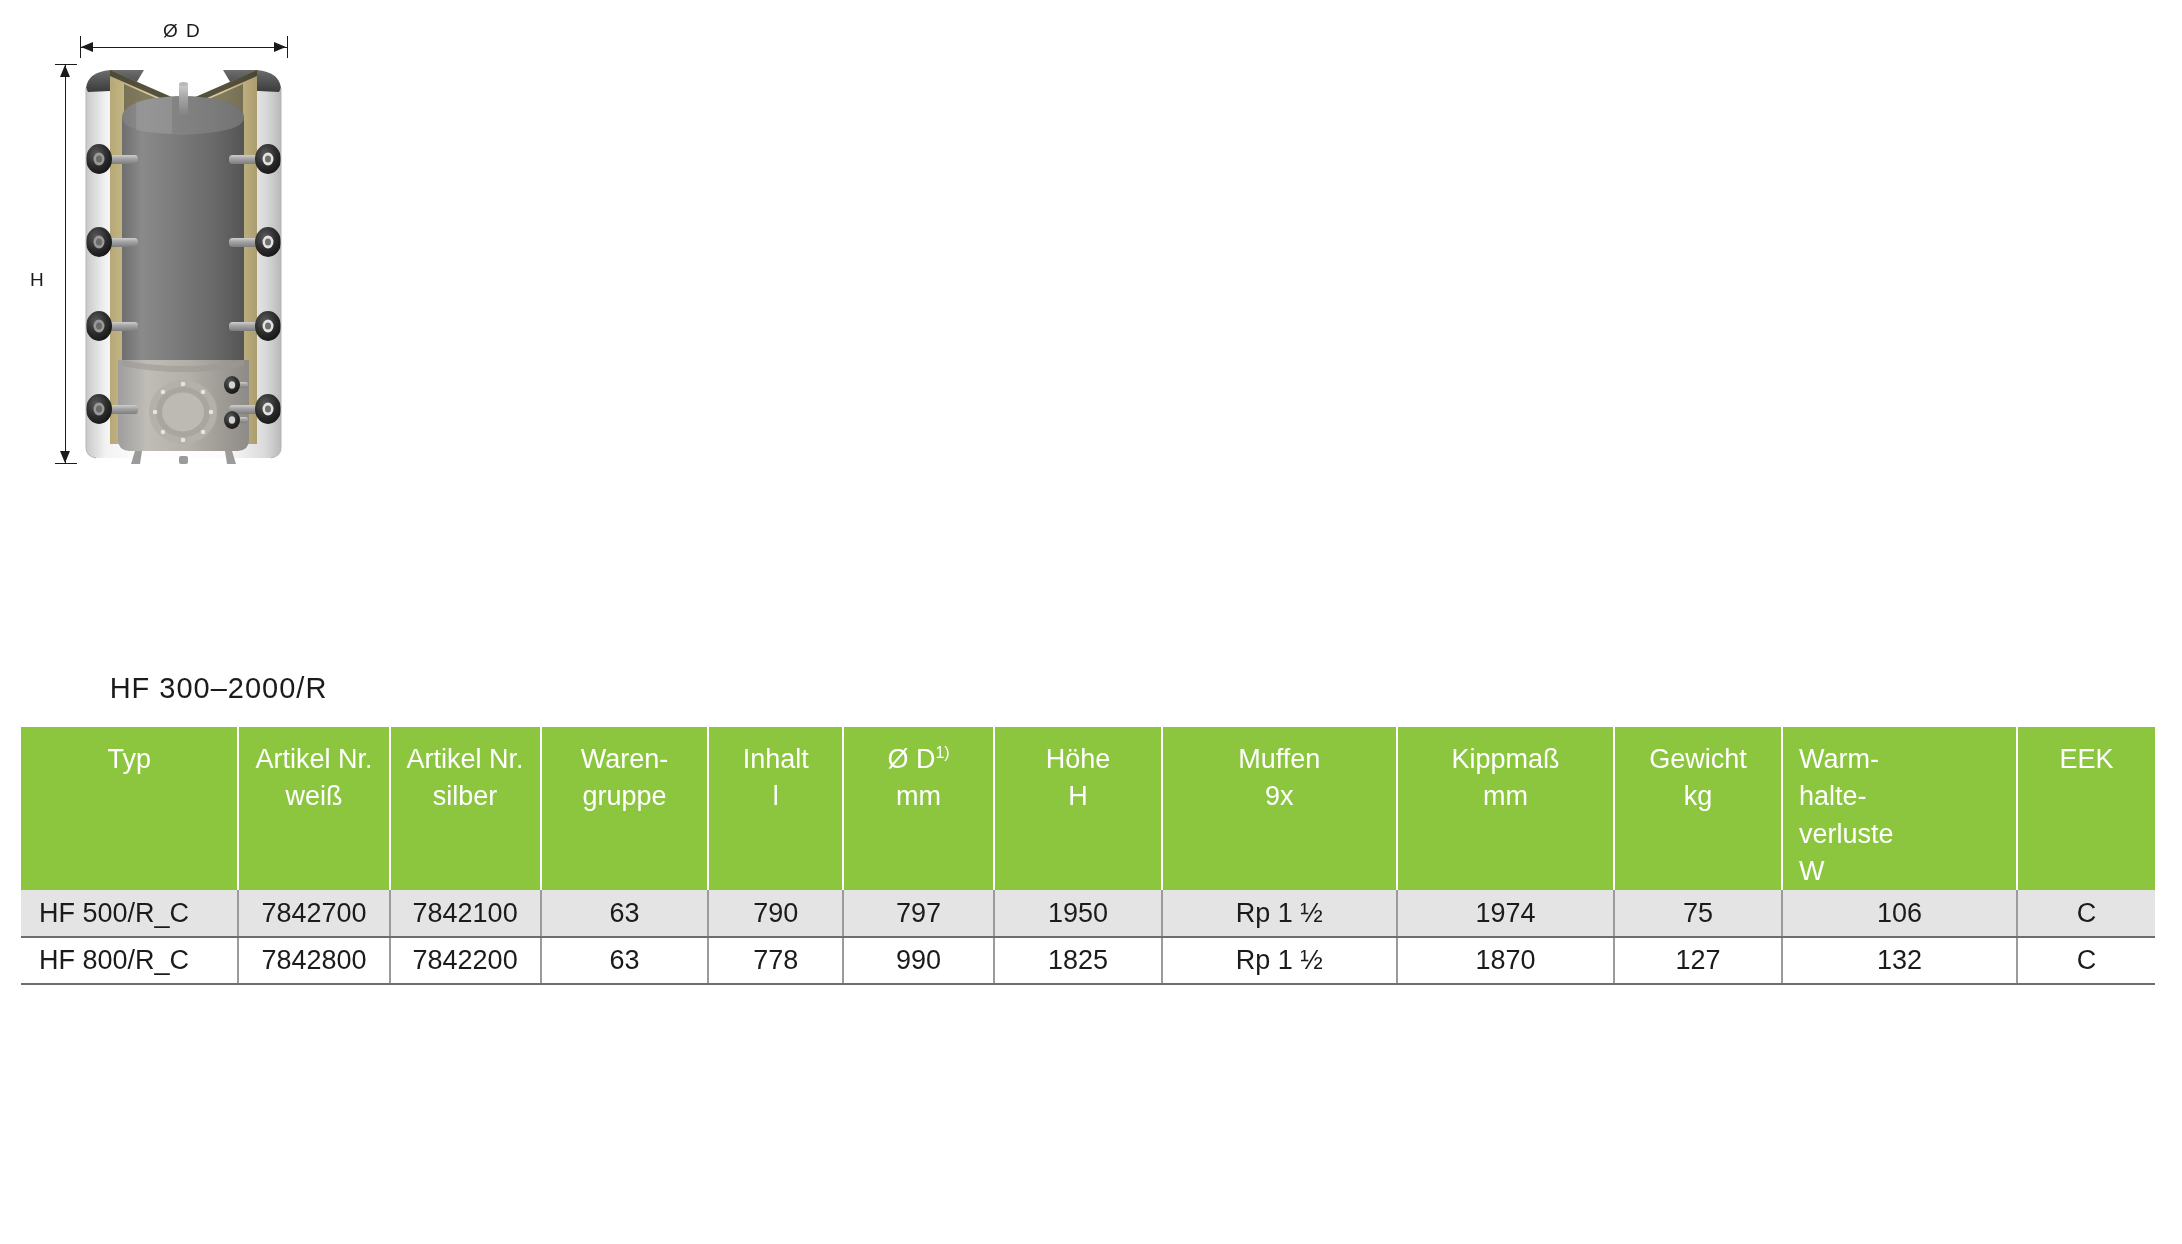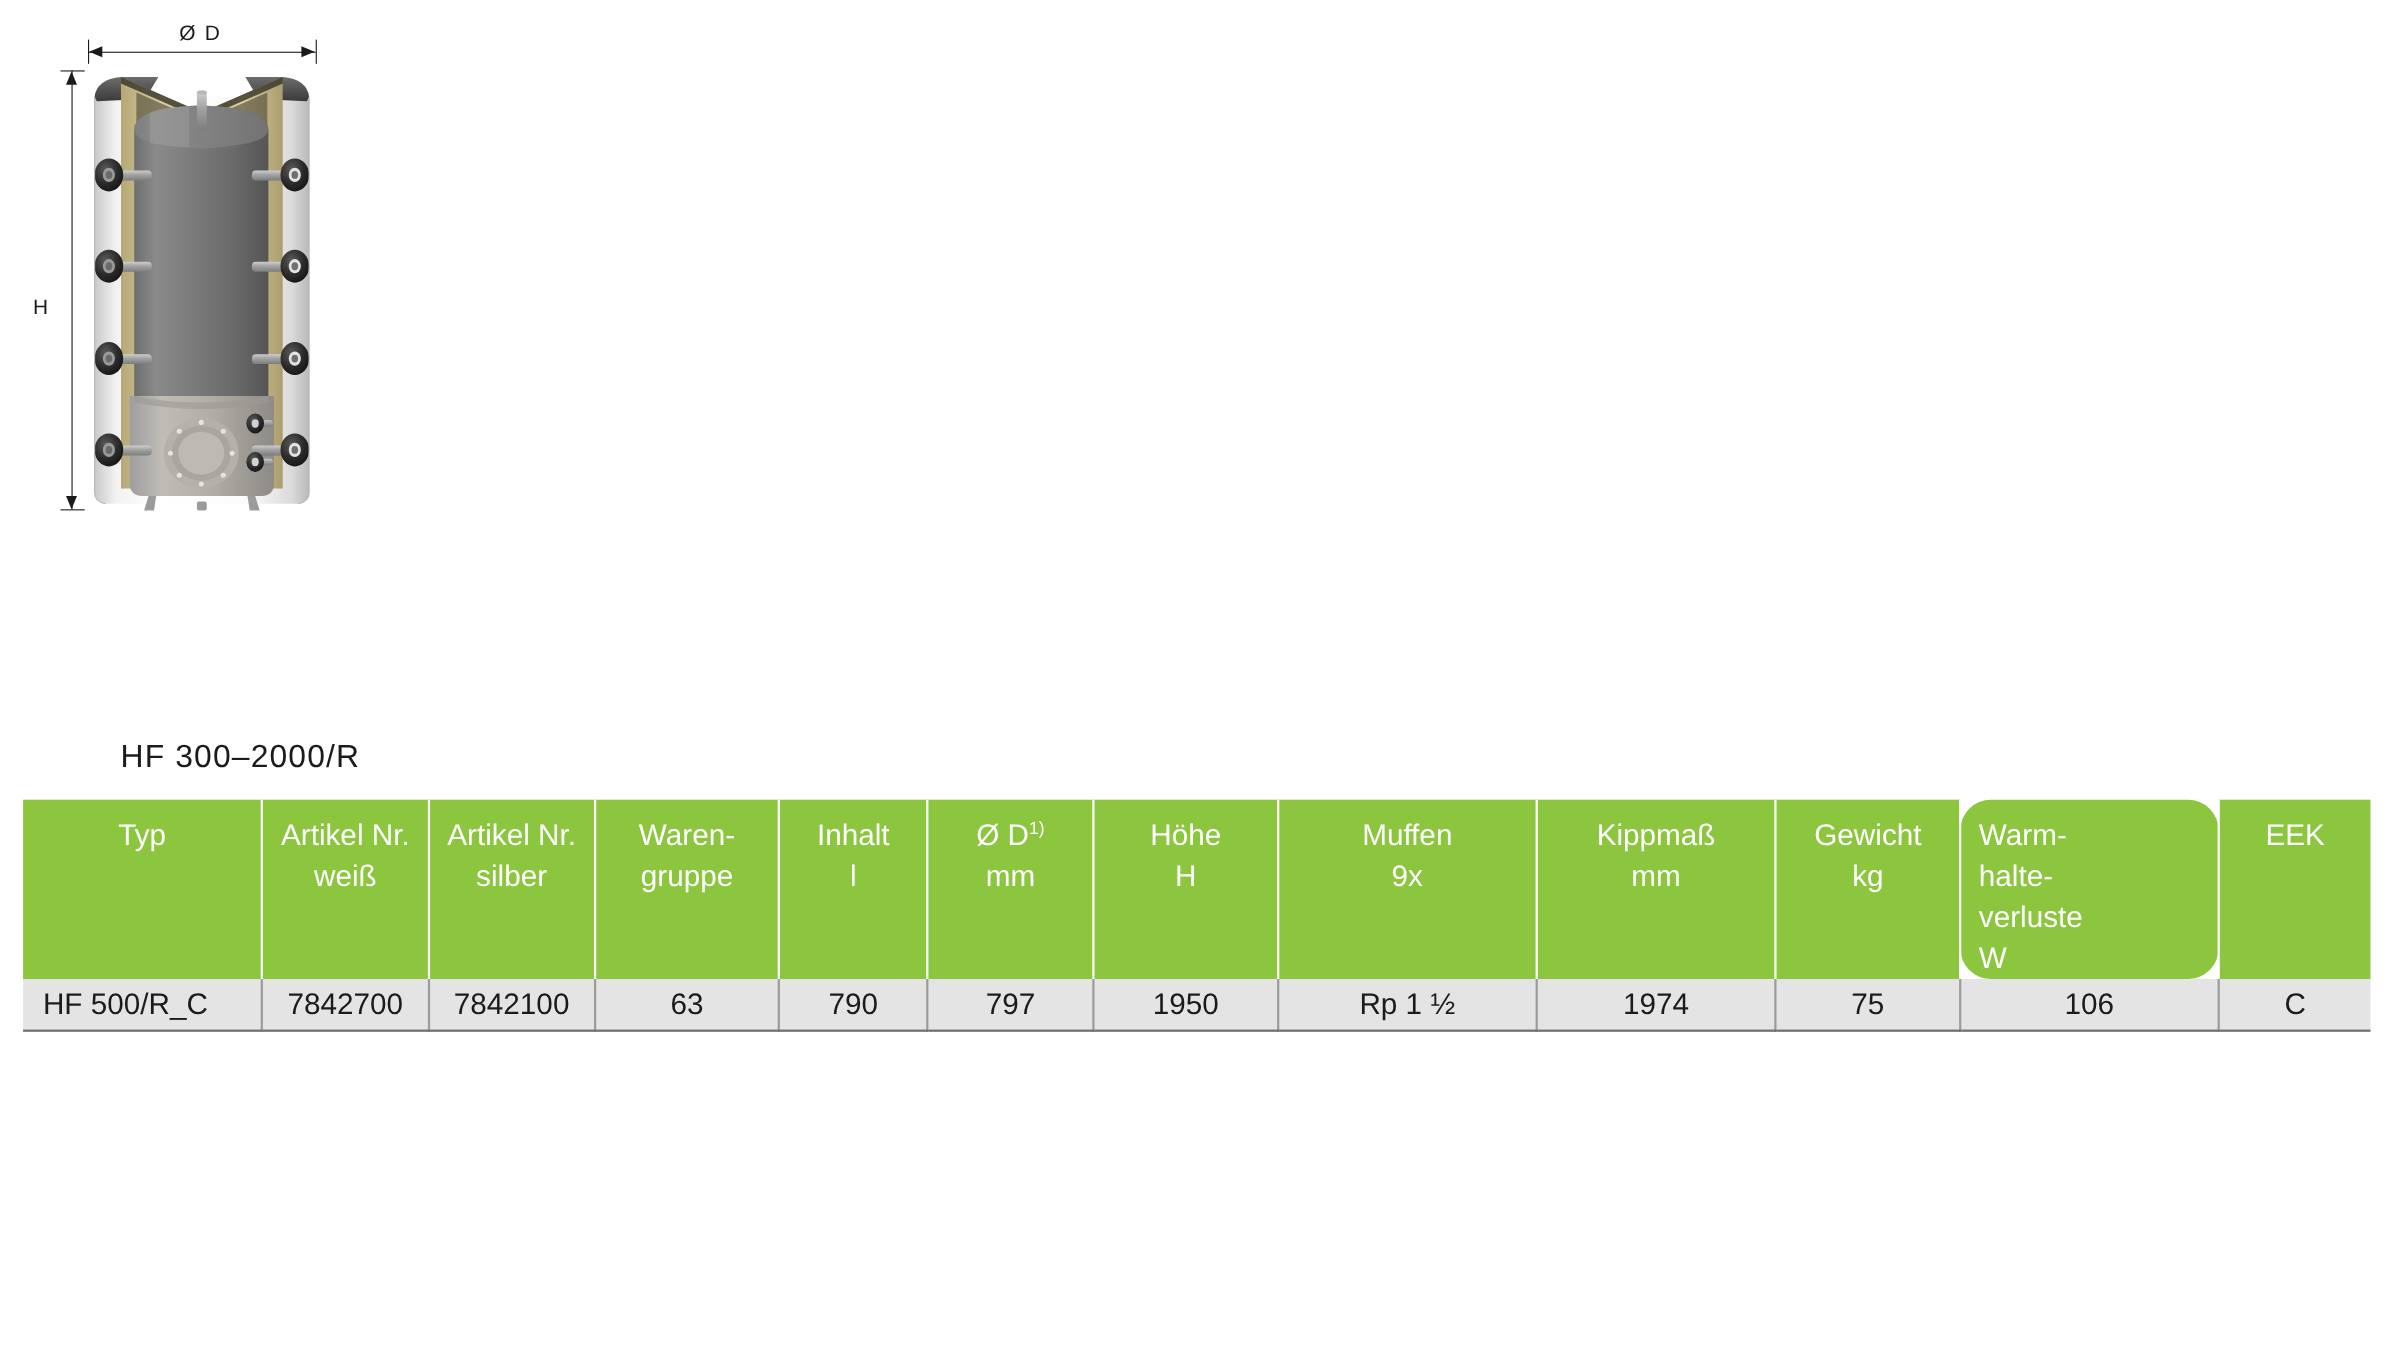--- a/index.html
+++ b/index.html
@@ -371,21 +371,21 @@
             <span class="hdr-line">9x</span>
           </th>
           <th>
             <span class="hdr-line">Kippmaß</span>
             <span class="hdr-line">mm</span>
           </th>
           <th>
             <span class="hdr-line">Gewicht</span>
             <span class="hdr-line">kg</span>
           </th>
-          <th style="text-align:left; padding-left:16px;border-radius:28px;">
+          <th style="text-align:left; padding-left:16px;">
             <span class="hdr-line">Warm-</span>
             <span class="hdr-line">halte-</span>
             <span class="hdr-line">verluste</span>
             <span class="hdr-line">W</span>
           </th>
           <th>
             <span class="hdr-line">EEK</span>
           </th>
         </tr>
       </thead>
@@ -397,17 +397,31 @@
           <td>63</td>
           <td>790</td>
           <td>797</td>
           <td>1950</td>
           <td>Rp 1 ½</td>
           <td>1974</td>
           <td>75</td>
           <td>106</td>
           <td>C</td>
         </tr>
+        <tr class="odd">
+          <td class="typ">HF 800/R_C</td>
+          <td>7842800</td>
+          <td>7842200</td>
+          <td>63</td>
+          <td>778</td>
+          <td>990</td>
+          <td>1825</td>
+          <td>Rp 1 ½</td>
+          <td>1870</td>
+          <td>127</td>
+          <td>132</td>
+          <td>C</td>
+        </tr>
       </tbody>
     </table>
   </div>
 
 </div>
 
 </body></html>

